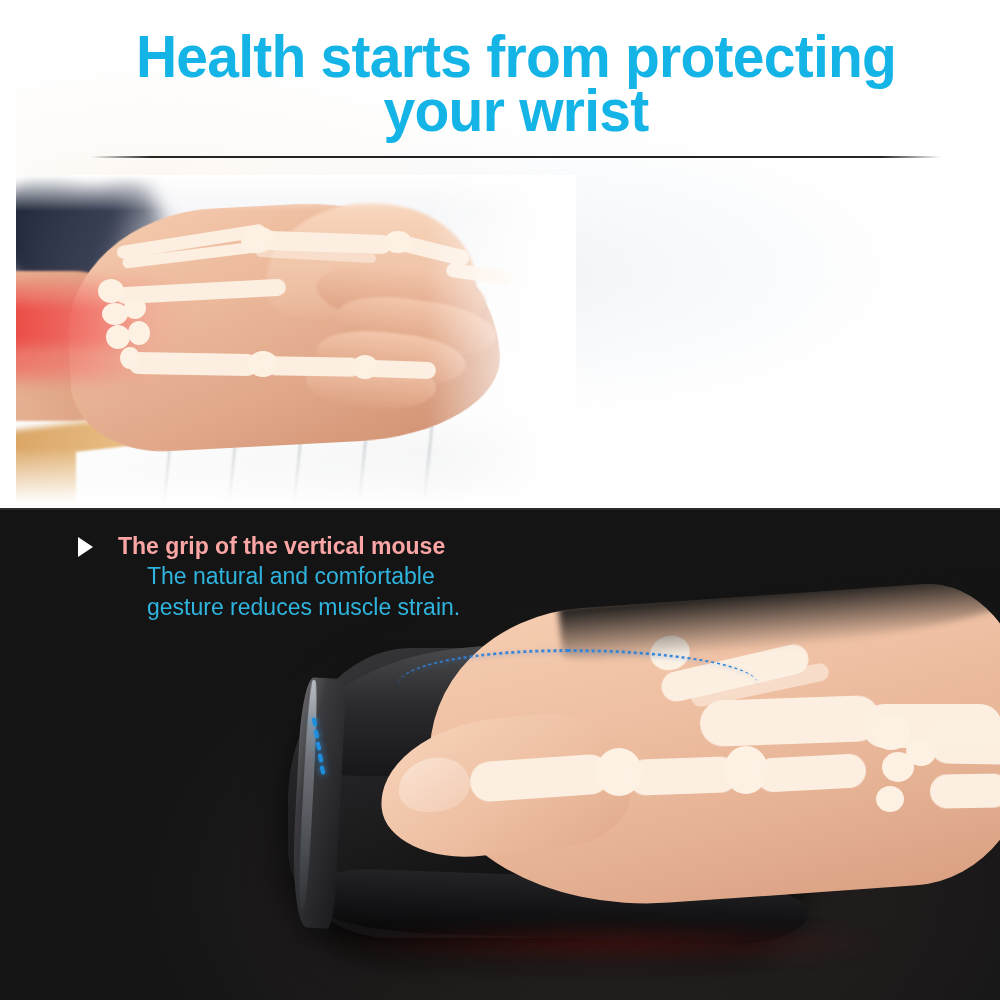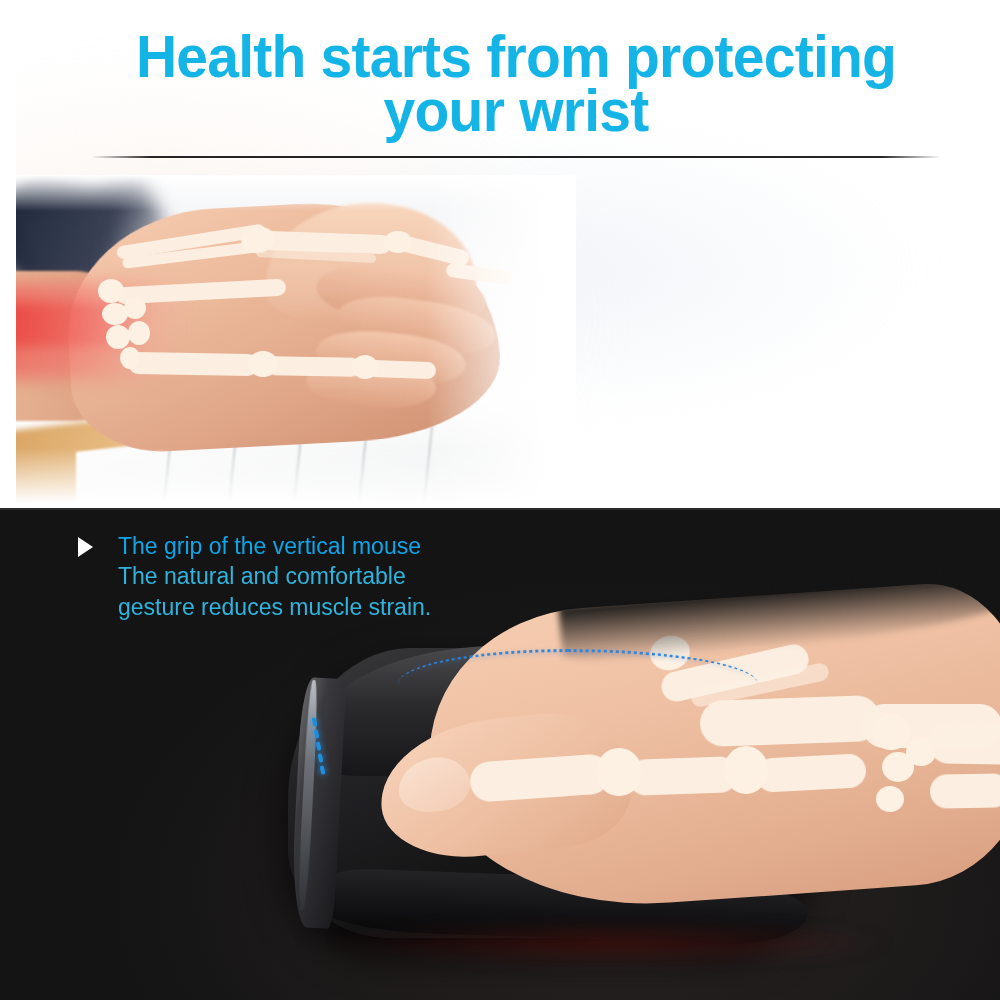--- a/index.html
+++ b/index.html
@@ -93,22 +93,22 @@
 
   
   .bot-panel{position:absolute;left:0;top:508px;width:1000px;height:492px;background:#141414;overflow:hidden;}
   .bot-sheen{position:absolute;left:0;top:0;width:100%;height:100%;
     background:radial-gradient(ellipse at 62% 78%, rgba(70,55,55,.45) 0%, rgba(20,20,20,0) 58%);}
   .bot-redshadow{position:absolute;left:330px;top:415px;width:560px;height:40px;
     background:radial-gradient(ellipse at 50% 50%, rgba(110,28,22,.55) 0%, rgba(30,12,10,0) 72%);filter:blur(8px);}
   .bot-topline{position:absolute;left:0;top:0;width:100%;height:2px;background:#2a2a2a;}
 
   .cap-bot{position:absolute;left:118px;top:532px;width:420px;}
-  .cap-bold-d{font-size:23px;line-height:29px;font-weight:400;color:#0ea5e9;white-space:pre-line;}
-  .cap-reg-d{font-size:23px;line-height:31px;font-weight:400;color:#2fb4de;white-space:pre-line;}
+  .cap-bold-d{font-size:23px;line-height:29px;font-weight:700;color:#fca5a5;white-space:pre-line;}
+  .cap-reg-d{font-size:23px;line-height:31px;font-weight:400;color:#2fb4de;white-space:pre-line;margin-left:29px;}
 
   
   .photo2{position:absolute;left:0;top:508px;width:1000px;height:492px;overflow:hidden;}
   .vm-body{position:absolute;left:288px;top:140px;width:520px;height:290px;
     background:linear-gradient(160deg,#3b3b3d 0%, #242426 28%, #141415 62%, #0b0b0c 100%);
     border-radius:26% 38% 16% 22% / 58% 70% 40% 34%;
     box-shadow:0 18px 40px rgba(0,0,0,.75);}
   .vm-top{position:absolute;left:300px;top:138px;width:480px;height:130px;
     background:linear-gradient(to bottom,#4a4a4d 0%, #2b2b2e 45%, #17171a 100%);
     border-radius:46% 56% 20% 14% / 96% 96% 16% 16%;}

